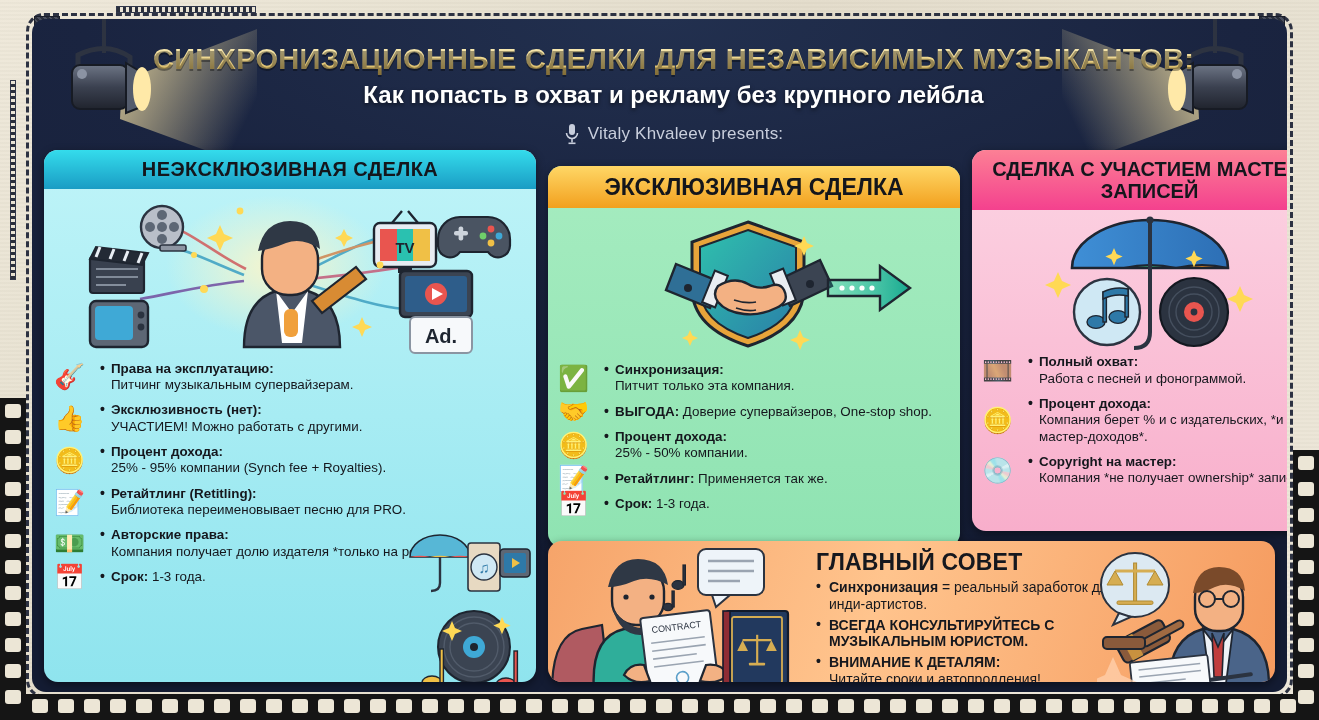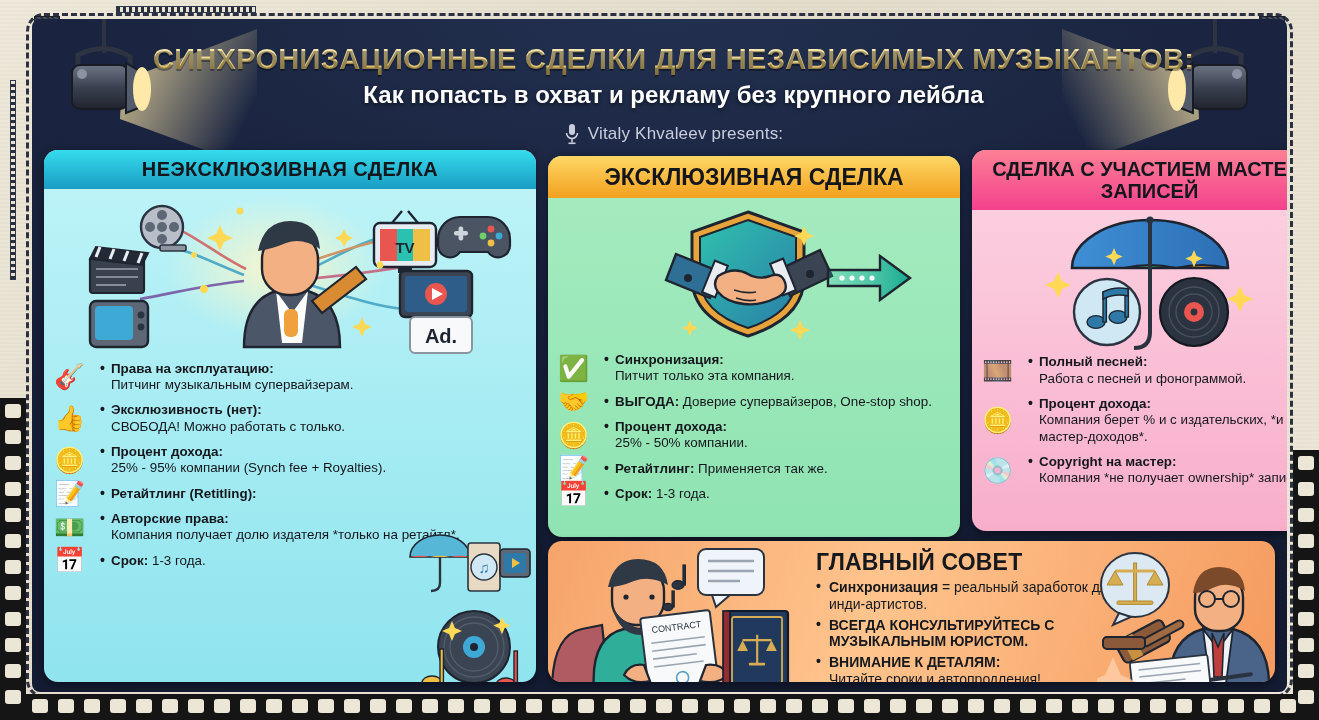--- a/index.html
+++ b/index.html
@@ -20,21 +20,21 @@
   #dashed {
     position: absolute;
     left: 26px; top: 13px; right: 26px; bottom: 22px;
     border: 3px dashed #1d2336;
     border-radius: 18px;
     opacity: .92;
   }
   #stage {
     position: absolute;
     left: 32px; top: 19px; right: 32px; bottom: 28px;
-    border-radius: 8px;
+    border-radius: 14px;
     background:
       radial-gradient(115% 80% at 50% 0%, #22304f 0%, #1a2440 40%, #141c33 100%);
     overflow: hidden;
     padding-left: 28px;
   }
 
   
   .cornermark {
     position: absolute; width: 26px; height: 20px;
     background:
@@ -112,21 +112,21 @@
     color: #14161c;
     line-height: 1.08;
     padding: 9px 6px 8px;
   }
   .card-body { position: relative; height: calc(100% - 0px); }
 
   #card1 { left: 0; top: 0; width: 492px; bottom: 2px;
            background: linear-gradient(180deg,#bff4f8 0%,#8fe4ee 100%); }
   #card1 .card-head { font-size: 20px; letter-spacing: .4px;
            background: linear-gradient(180deg,#34dcec 0%,#1a9cc4 100%); }
-  #card2 { left: 504px; top: 6px; width: 412px; height: 381px;
+  #card2 { left: 504px; top: 16px; width: 412px; height: 381px;
            background: linear-gradient(180deg,#a6ecc0 0%,#8fe3b2 100%); }
   #card2 .card-head { font-size: 23px;
            background: linear-gradient(180deg,#ffd766 0%,#f2a01e 100%); }
   #card3 { left: 928px; top: 0; width: 355px; height: 381px;
            background: linear-gradient(180deg,#fcd4e3 0%,#f8aecb 100%); }
   #card3 .card-head { font-size: 20px;
            background: linear-gradient(180deg,#fc8095 0%,#f4418e 100%); }
   #card4 { left: 504px; top: 391px; right: 0; bottom: 2px;
            background: linear-gradient(110deg,#f6a46a 0%,#ffc48d 45%,#f59a5e 100%); }
 
@@ -419,30 +419,31 @@
 
         <ul class="bullets">
           <li>
             <span class="rowicon">🎸</span>
             <b>Права на эксплуатацию:</b><br>
             <span>Питчинг музыкальным супервайзерам.</span>
           </li>
           <li>
             <span class="rowicon">👍</span>
             <b>Эксклюзивность (нет):</b><br>
-            <span>СВОБОДА! Можно работать с только.</span>
+            <span>УЧАСТИЕМ! Можно работать с другими.</span>
           </li>
           <li>
             <span class="rowicon">🪙</span>
             <b>Процент дохода:</b><br>
             <span>25% - 95% компании (Synch fee + Royalties).</span>
           </li>
           <li>
             <span class="rowicon">📝</span>
             <b>Ретайтлинг (Retitling):</b><br>
+            <span>Библиотека переименовывает песню для PRO.</span>
           </li>
           <li>
             <span class="rowicon">💵</span>
             <b>Авторские права:</b><br>
             <span>Компания получает долю издателя *только на ретайтл*.</span>
           </li>
           <li>
             <span class="rowicon">📅</span>
             <b>Срок:</b>
             <span>1-3 года.</span>
@@ -604,21 +605,21 @@
             <path d="M86 62 l4 9 l9 4 l-9 4 l-4 9 l-4 -9 l-9 -4 l9 -4z"></path>
             <path d="M268 76 l4 9 l9 4 l-9 4 l-4 9 l-4 -9 l-9 -4 l9 -4z"></path>
             <path d="M142 38 l2.6 6 l6 2.6 l-6 2.6 l-2.6 6 l-2.6 -6 l-6 -2.6 l6 -2.6z"></path>
             <path d="M222 40 l2.6 6 l6 2.6 l-6 2.6 l-2.6 6 l-2.6 -6 l-6 -2.6 l6 -2.6z"></path>
           </g>
         </svg>
 
         <ul class="bullets">
           <li>
             <span class="rowicon">🎞️</span>
-            <b>Полный песней:</b><br>
+            <b>Полный охват:</b><br>
             <span>Работа с песней и фонограммой.</span>
           </li>
           <li>
             <span class="rowicon">🪙</span>
             <b>Процент дохода:</b><br>
             <span>Компания берет % и с издательских, *и с мастер-доходов*.</span>
           </li>
           <li>
             <span class="rowicon">💿</span>
             <b>Copyright на мастер:</b><br>

